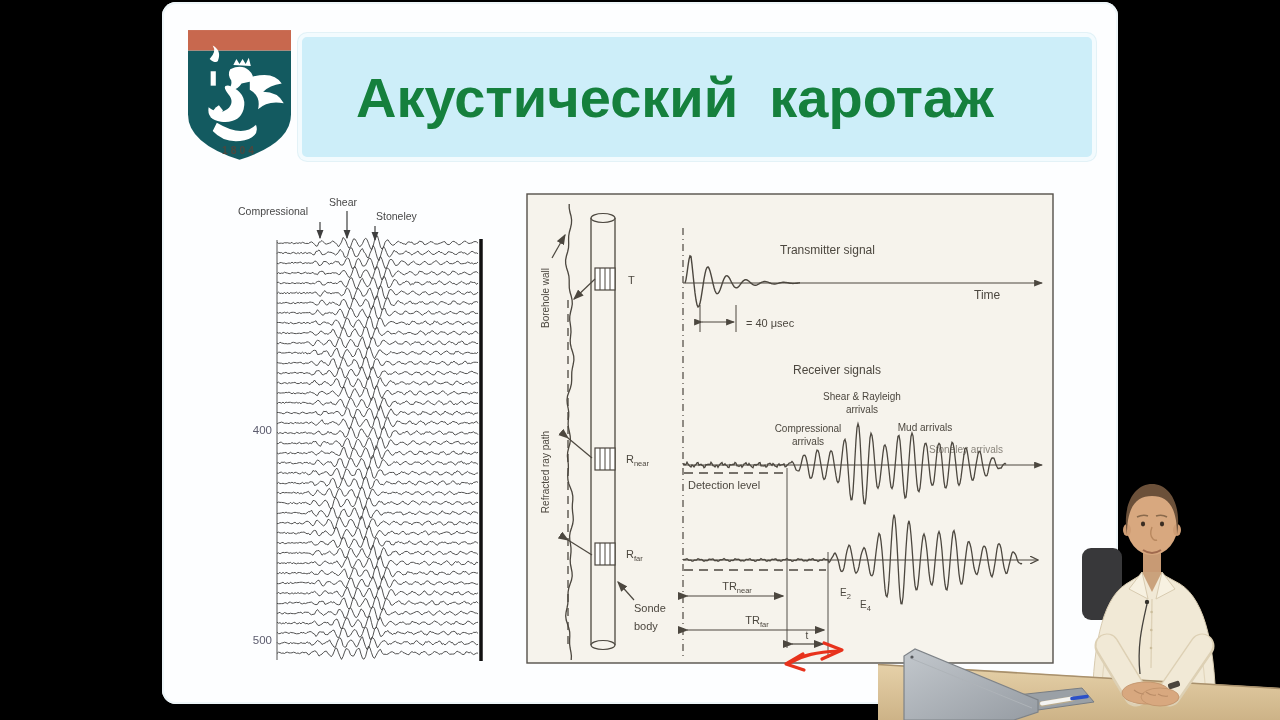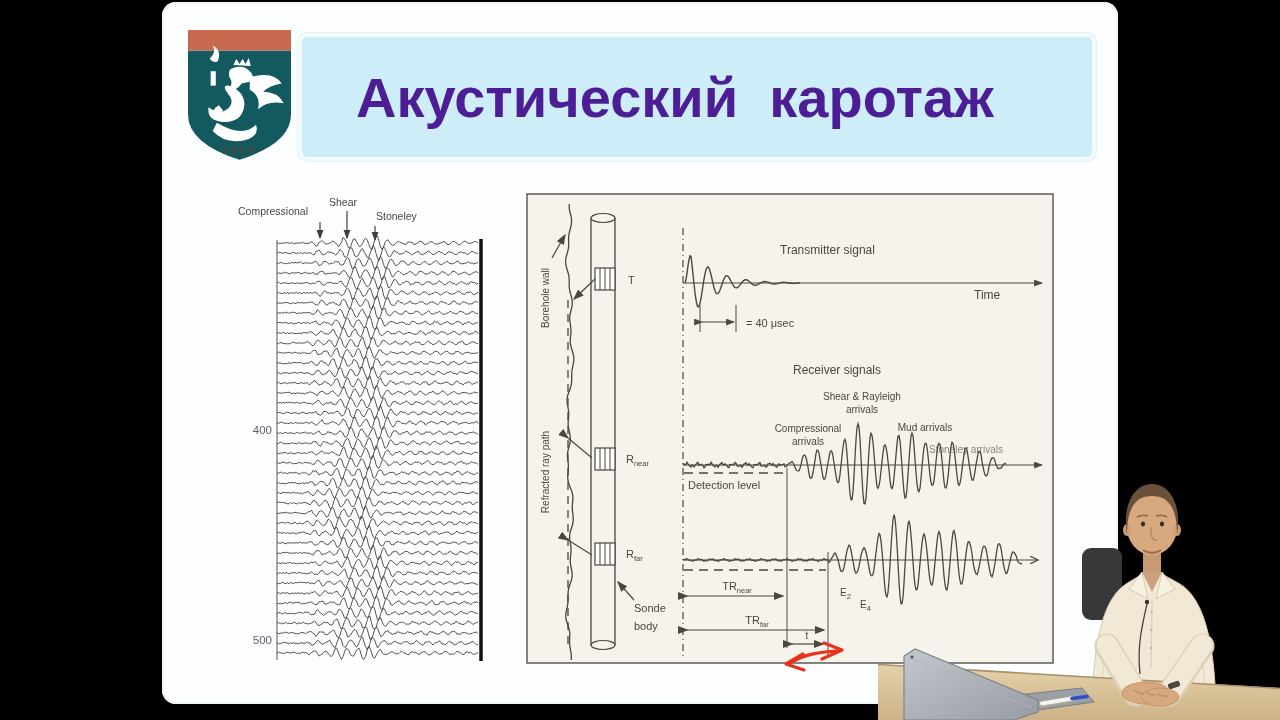--- a/index.html
+++ b/index.html
@@ -5,21 +5,21 @@
   html,body{margin:0;padding:0;background:#000;}
   .stage{position:relative;width:1280px;height:720px;background:#000;overflow:hidden;
          font-family:"Liberation Sans",sans-serif;}
   
   .slide{position:absolute;left:162px;top:2px;width:956px;height:702px;
          background:#fdfeff;border-radius:14px;box-shadow:0 0 0 2px #eef6f9 inset;}
   .banner{position:absolute;left:136px;top:31px;width:798px;height:128px;
           background:#cdeef9;border-radius:9px;
           box-shadow:inset 0 0 0 4px rgba(255,255,255,.75), 0 0 0 1px #e3f2f7;
           display:flex;align-items:center;}
-  .banner .title{padding-left:58px;font-size:56px;font-weight:600;color:#4c1d95;
+  .banner .title{padding-left:58px;font-size:56px;font-weight:600;color:#15803d;
           white-space:pre;letter-spacing:0px;}
   .logo{position:absolute;left:26px;top:28px;}
   svg{display:block;}
   svg text{font-family:"Liberation Sans",sans-serif;fill:#4c473f;}
   .fl{font-size:11px;}
   .fs{font-size:10px;}
   .ft{font-size:12px;}
   .sub{font-size:7.5px;}
   .lf{fill:#474747;font-size:10.5px;}
   .depth{fill:#5c5c6e;font-size:11.5px;}

